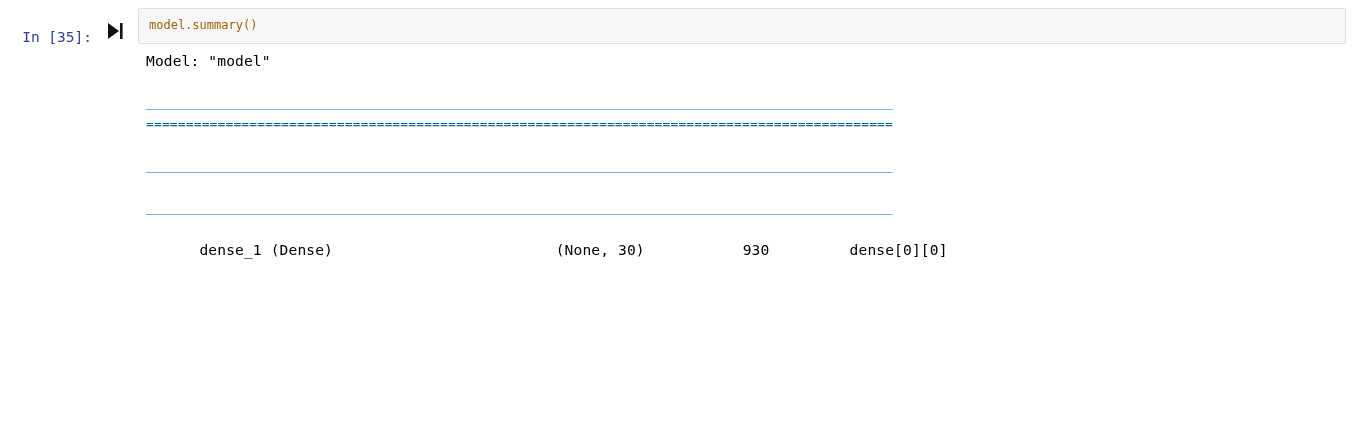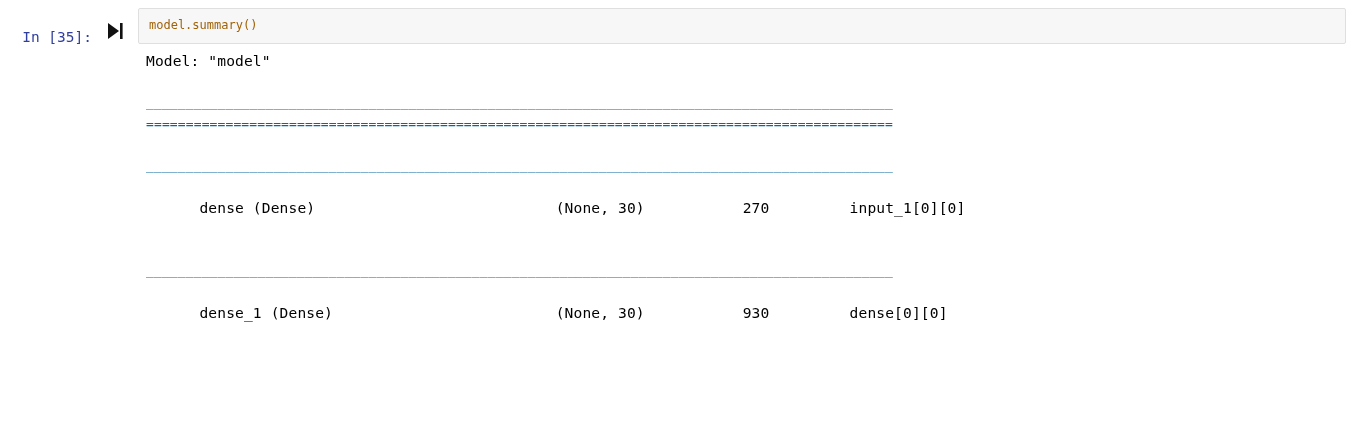--- a/index.html
+++ b/index.html
@@ -138,23 +138,20 @@
     <div class="out-line blank">&nbsp;</div>
 
     <div class="rule-us">______________________________________________________________________________________________</div>
 
 
     <div class="rule-eq">==============================================================================================</div>
 
     <div class="out-line blank">&nbsp;</div>
     <div class="rule-us">______________________________________________________________________________________________</div>
 
-    <div class="out-line">
-      <span>dense (Dense)</span><span>                           </span><span>(None, 30)</span><span>           </span><span>270</span><span>         </span><span>input_1[0][0]</span>
-    </div>
     <div class="out-line blank">&nbsp;</div>
     <div class="rule-us">______________________________________________________________________________________________</div>
 
     <div class="out-line">
       <span>dense_1 (Dense)</span><span>                         </span><span>(None, 30)</span><span>           </span><span>930</span><span>         </span><span>dense[0][0]</span>
     </div>
 
   </div>
 </div>
 

